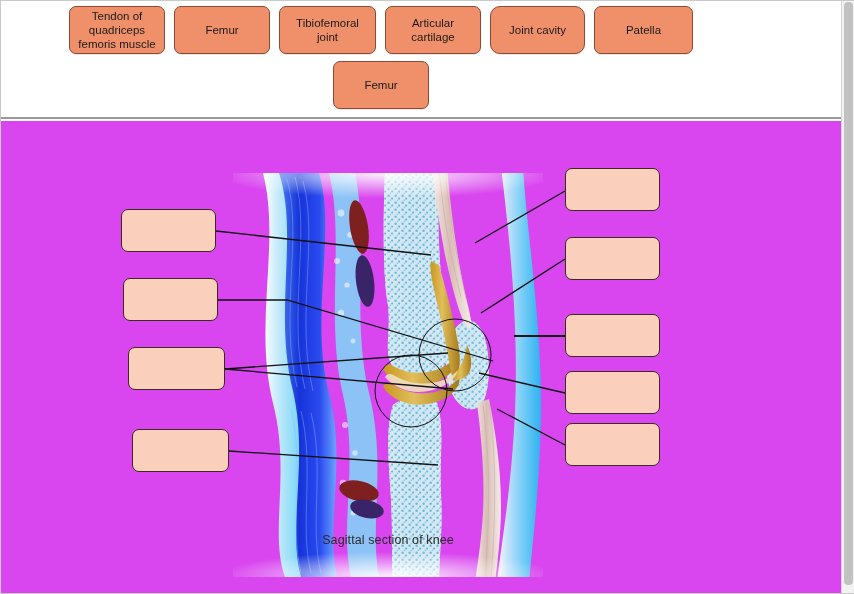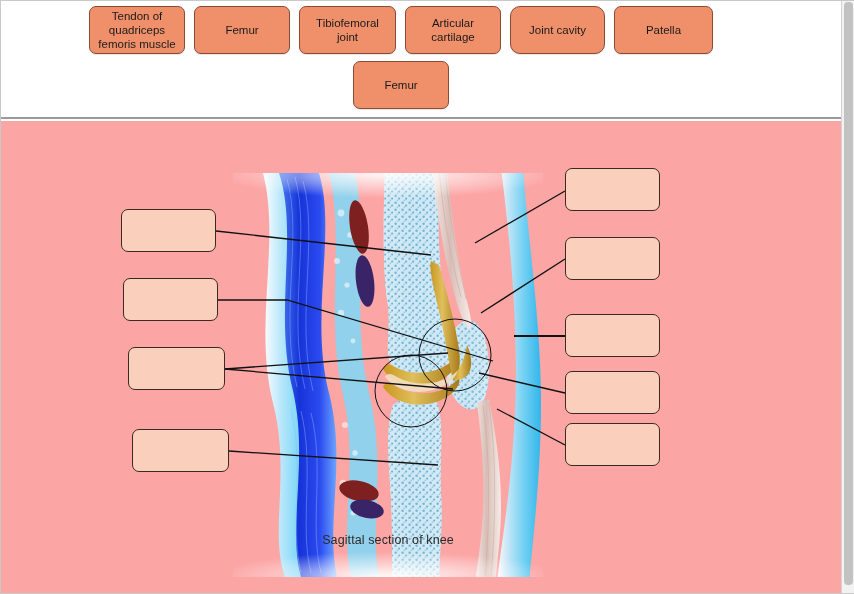--- a/index.html
+++ b/index.html
@@ -32,21 +32,20 @@
     border-bottom: 2px solid #9a9a9a;
   }
 
   .tile-row {
     position: absolute;
     left: 0;
     width: 760px;
     display: flex;
     justify-content: center;
     gap: 9px;
-    margin-left: 20px;
   }
   .tile-row.row1 { top: 5px; }
   .tile-row.row2 { top: 60px; }
 
   .tile {
     background: #F0906B;
     border: 1px solid #8a4a33;
     border-radius: 7px;
     color: #1a1a1a;
     font-size: 11.5px;
@@ -70,21 +69,21 @@
   .tile.w7 { width: 97px; }
   .tile.w8 { width: 99px; }
   .tile.femur { width: 96px; }
 
   
   #work-area {
     position: absolute;
     left: 0; top: 120px;
     width: 841px;
     height: 473px;
-    background: #fca5a5;
+    background: #d946ef;
   }
 
   
   #knee-figure {
     position: absolute;
     left: 232px;
     top: 52px;
     width: 310px;
     height: 404px;
   }

